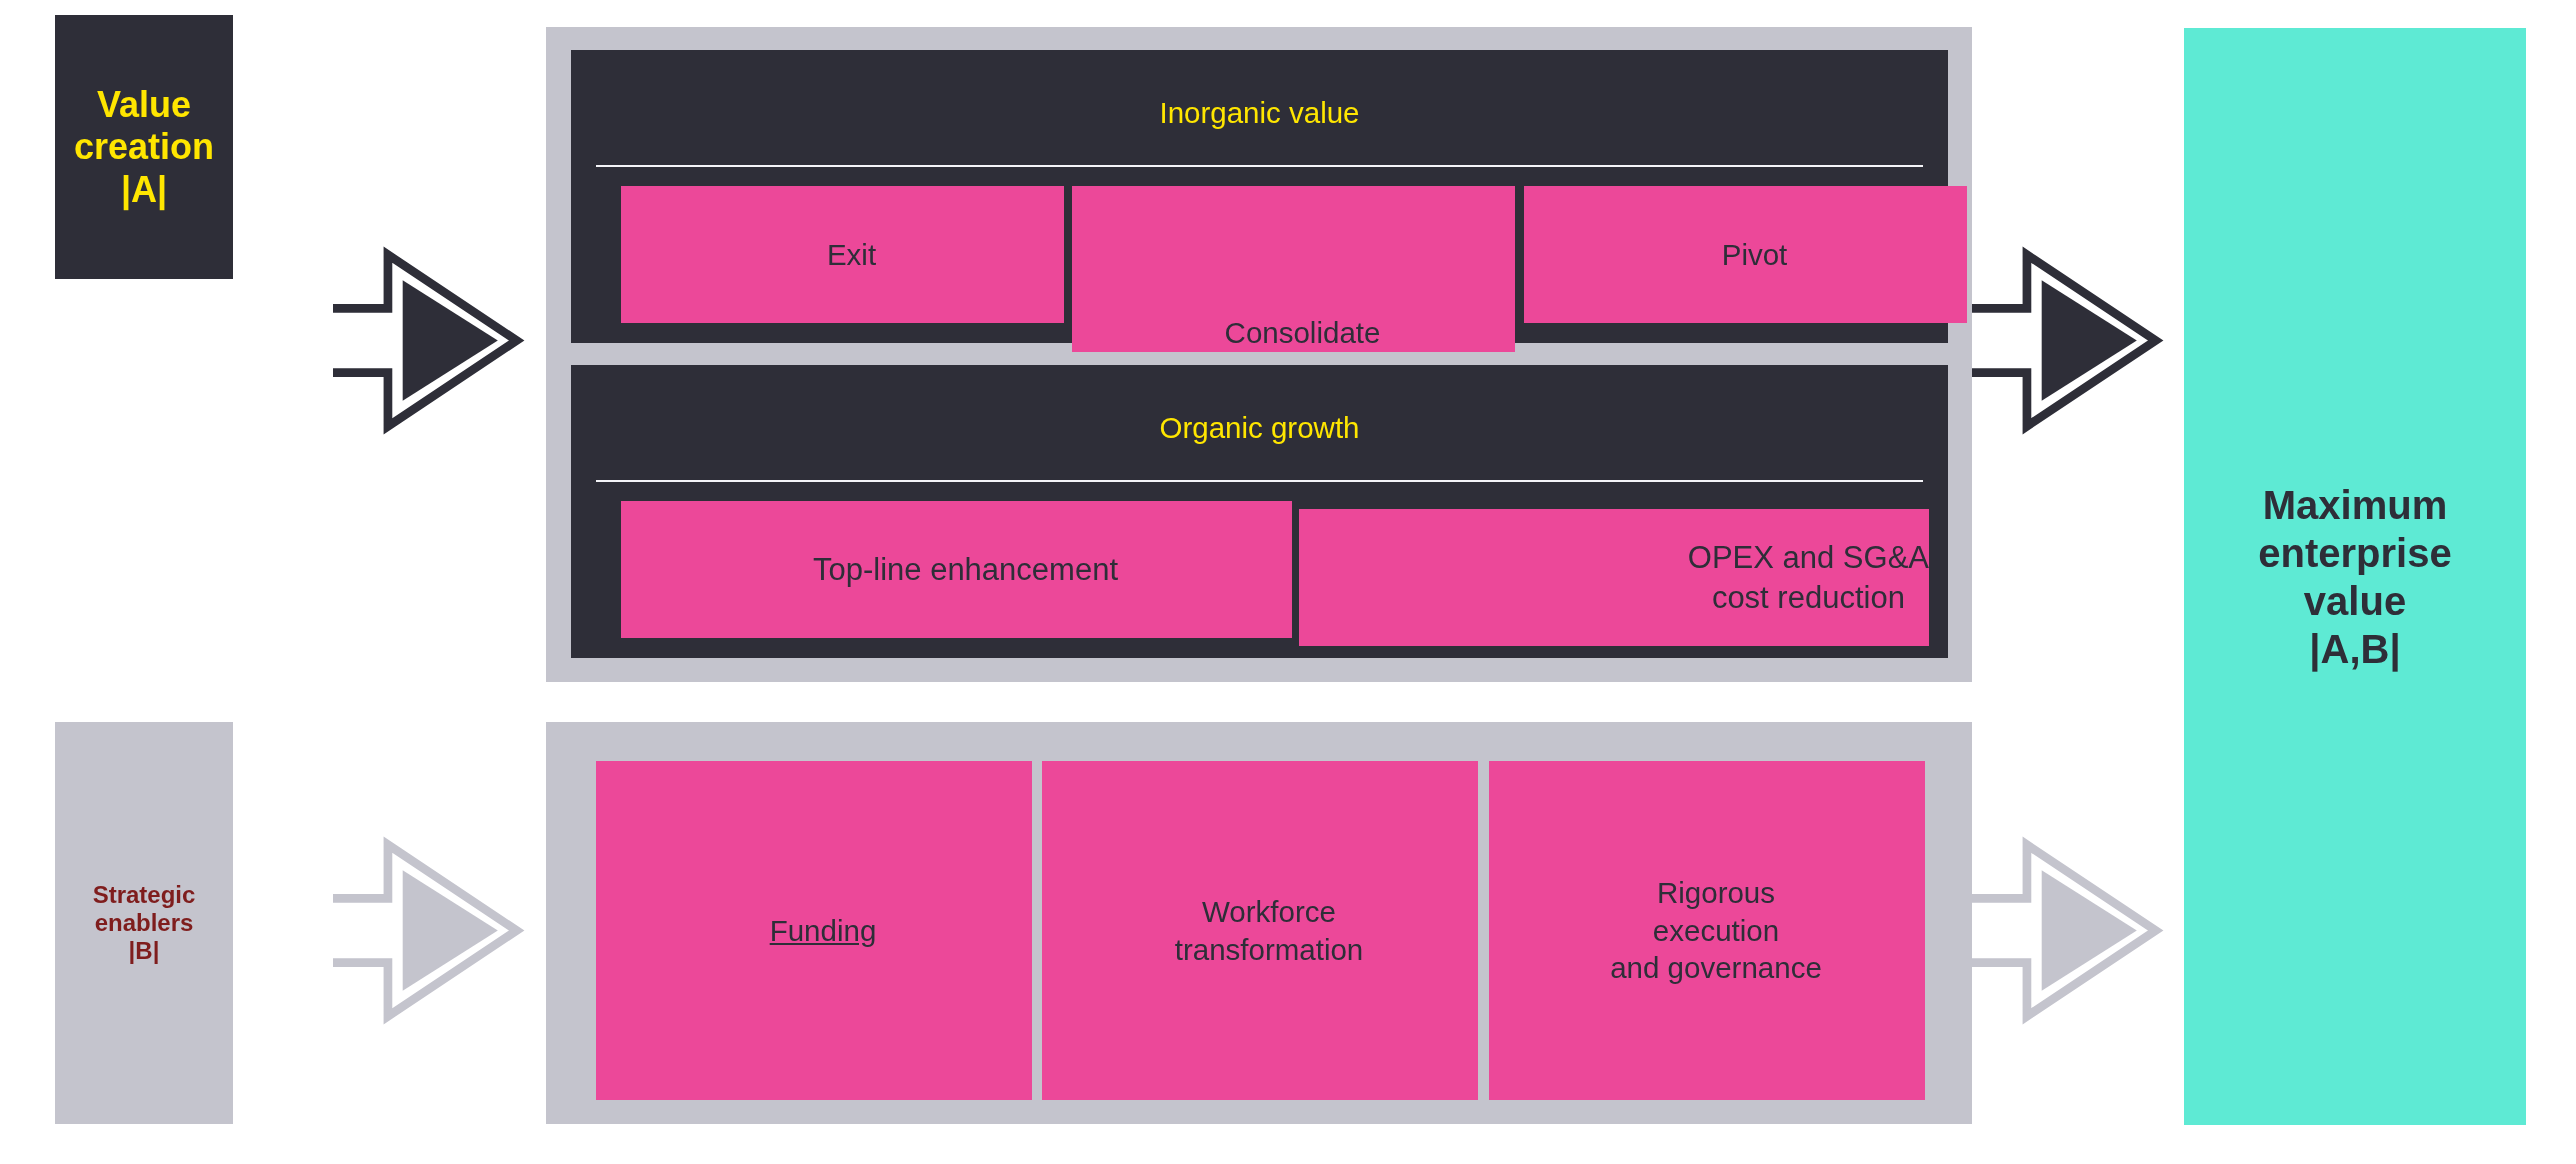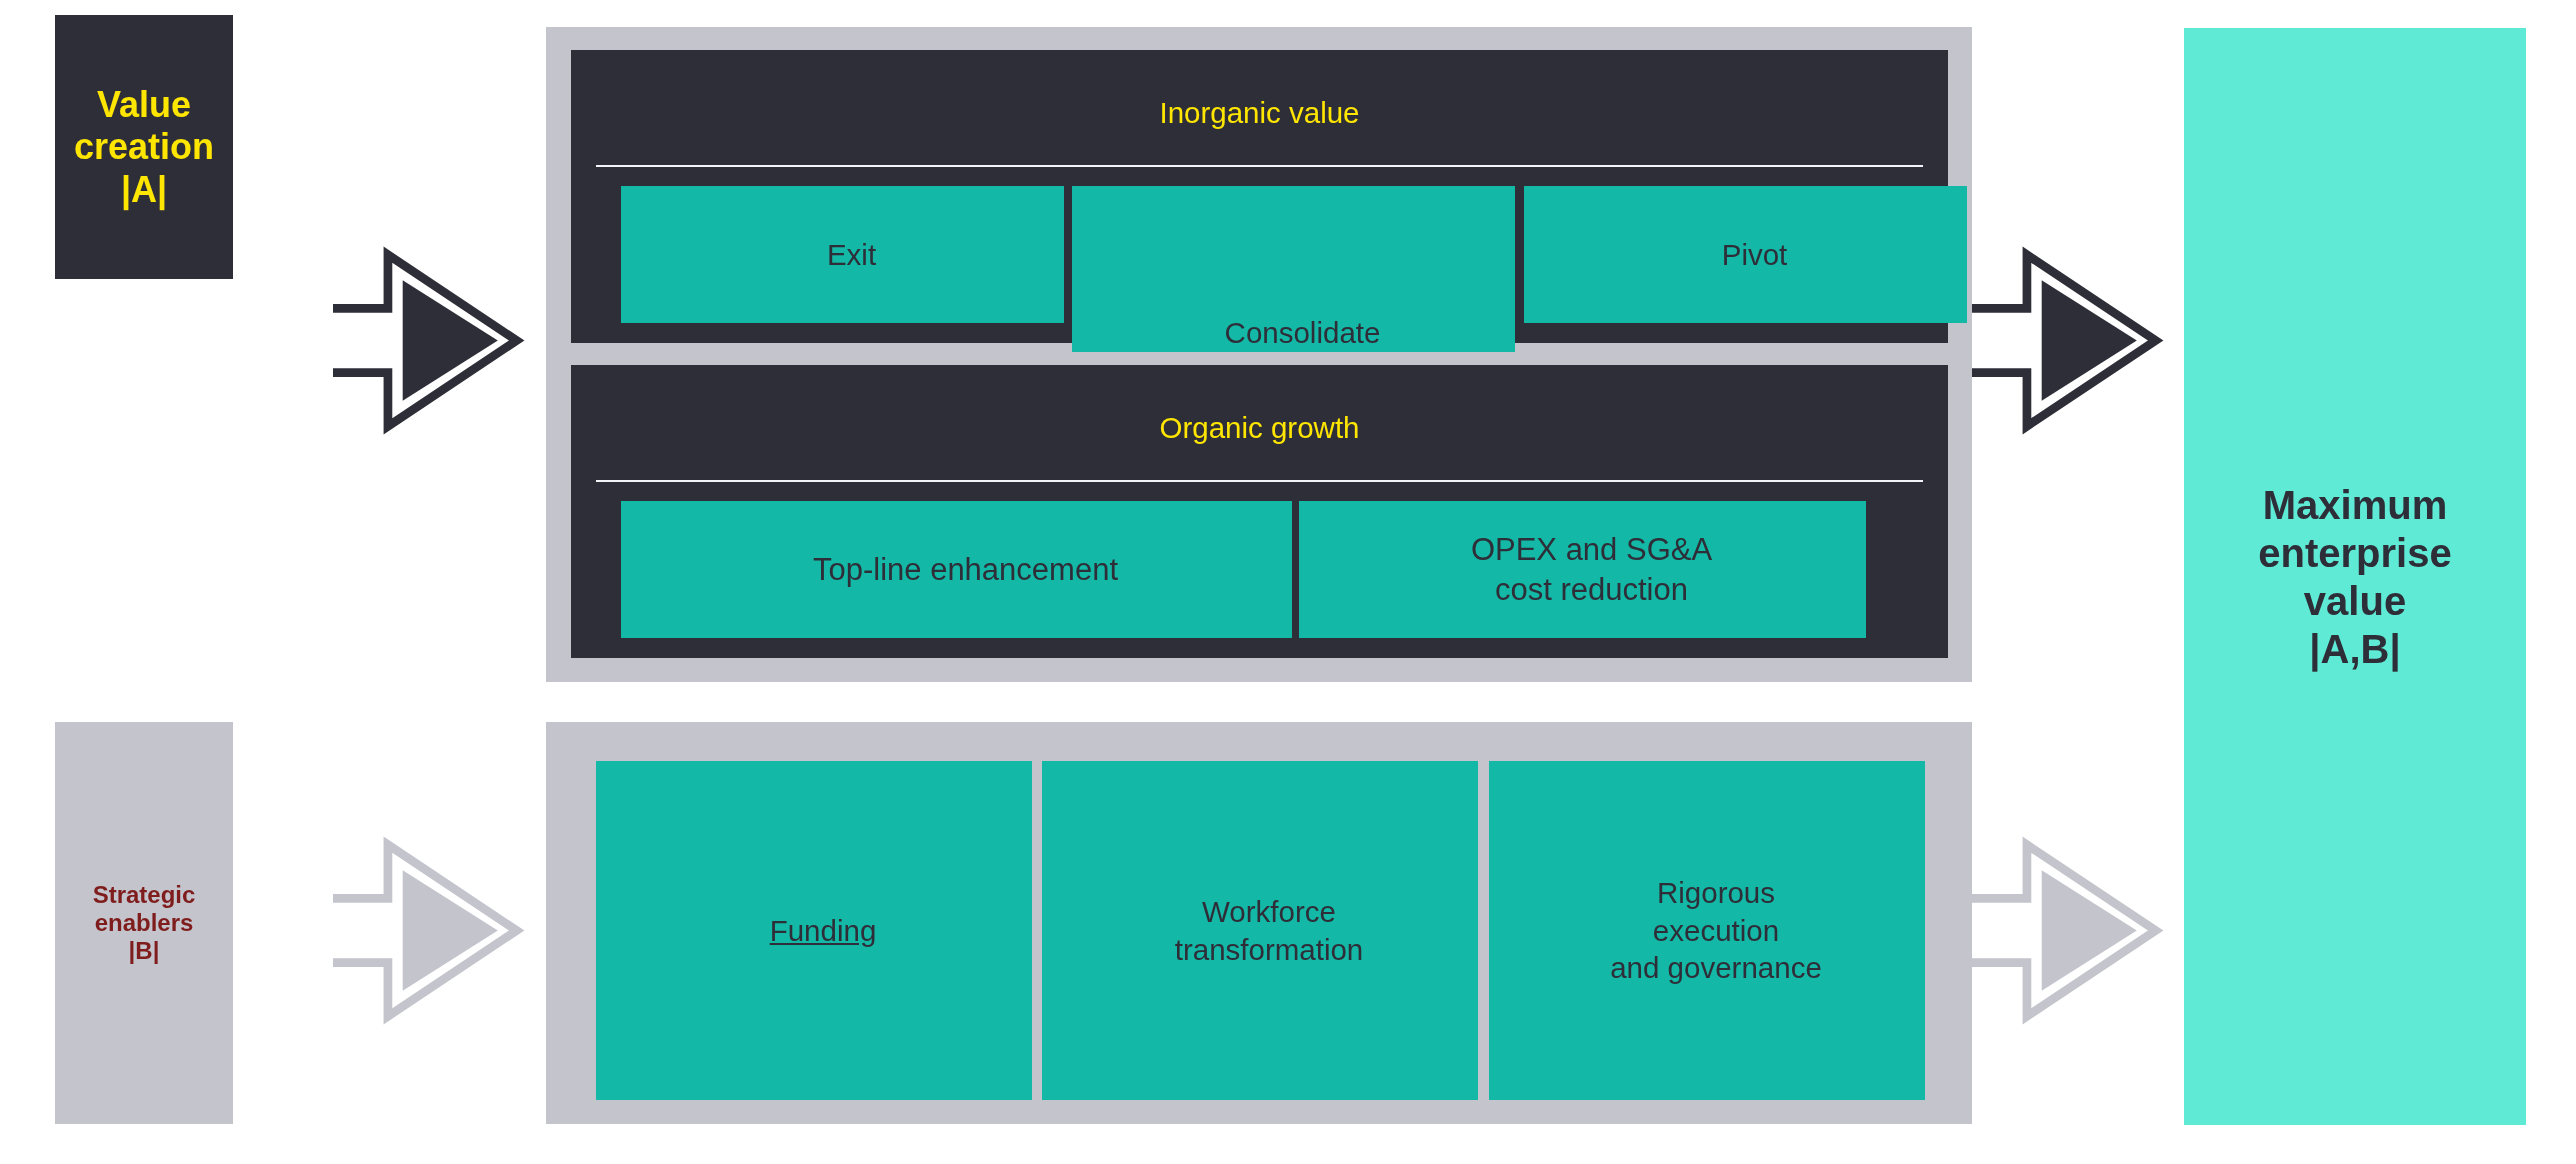--- a/index.html
+++ b/index.html
@@ -71,21 +71,21 @@
     line-height: 1;
   }
   .group-rule {
     position: absolute;
     height: 2px;
     background: #f4f4f8;
   }
 
   
   .card {
-    background: #14b8a6;
+    background: #ec4899;
     color: #2e2e38;
     display: flex;
     align-items: center;
     justify-content: center;
     text-align: center;
     font-size: 29.5px;
     line-height: 1.28;
     white-space: pre-line;
     padding-left: 18px;
   }
@@ -132,21 +132,21 @@
     </div>
 
     <div class="abs group-dark" style="left:25px; top:338px; width:1377px; height:293px;">
 
       <div class="group-title" style="top:48px;">Organic growth</div>
       <div class="group-rule" style="left:25px; right:25px; top:115px;"></div>
 
       <div class="abs card card-lg" style="left:50px; top:136px; width:671px; height:137px;">
         <span>Top-line enhancement</span>
       </div>
-      <div class="abs card card-lg" style="left:728px; top:136px; width:567px; height:137px;">
+      <div class="abs card card-lg" style="left:728px; top:144px; width:630px; height:137px;justify-content:flex-end;">
         <span>OPEX and SG&amp;A
 cost reduction</span>
       </div>
     </div>
   </div>
 
   <div class="arrow" style="left:1972px; top:240px; width:201px; height:201px;">
     <svg viewBox="0 0 300 300" xmlns="http://www.w3.org/2000/svg">
       <path d="M0 102 L82 102 L82 22 L274 150 L82 278 L82 198 L0 198" fill="none" stroke="#2e2e38" stroke-width="13" stroke-linejoin="miter"></path>
       <path d="M104 60 L246 150 L104 240 Z" fill="#2e2e38"></path>

